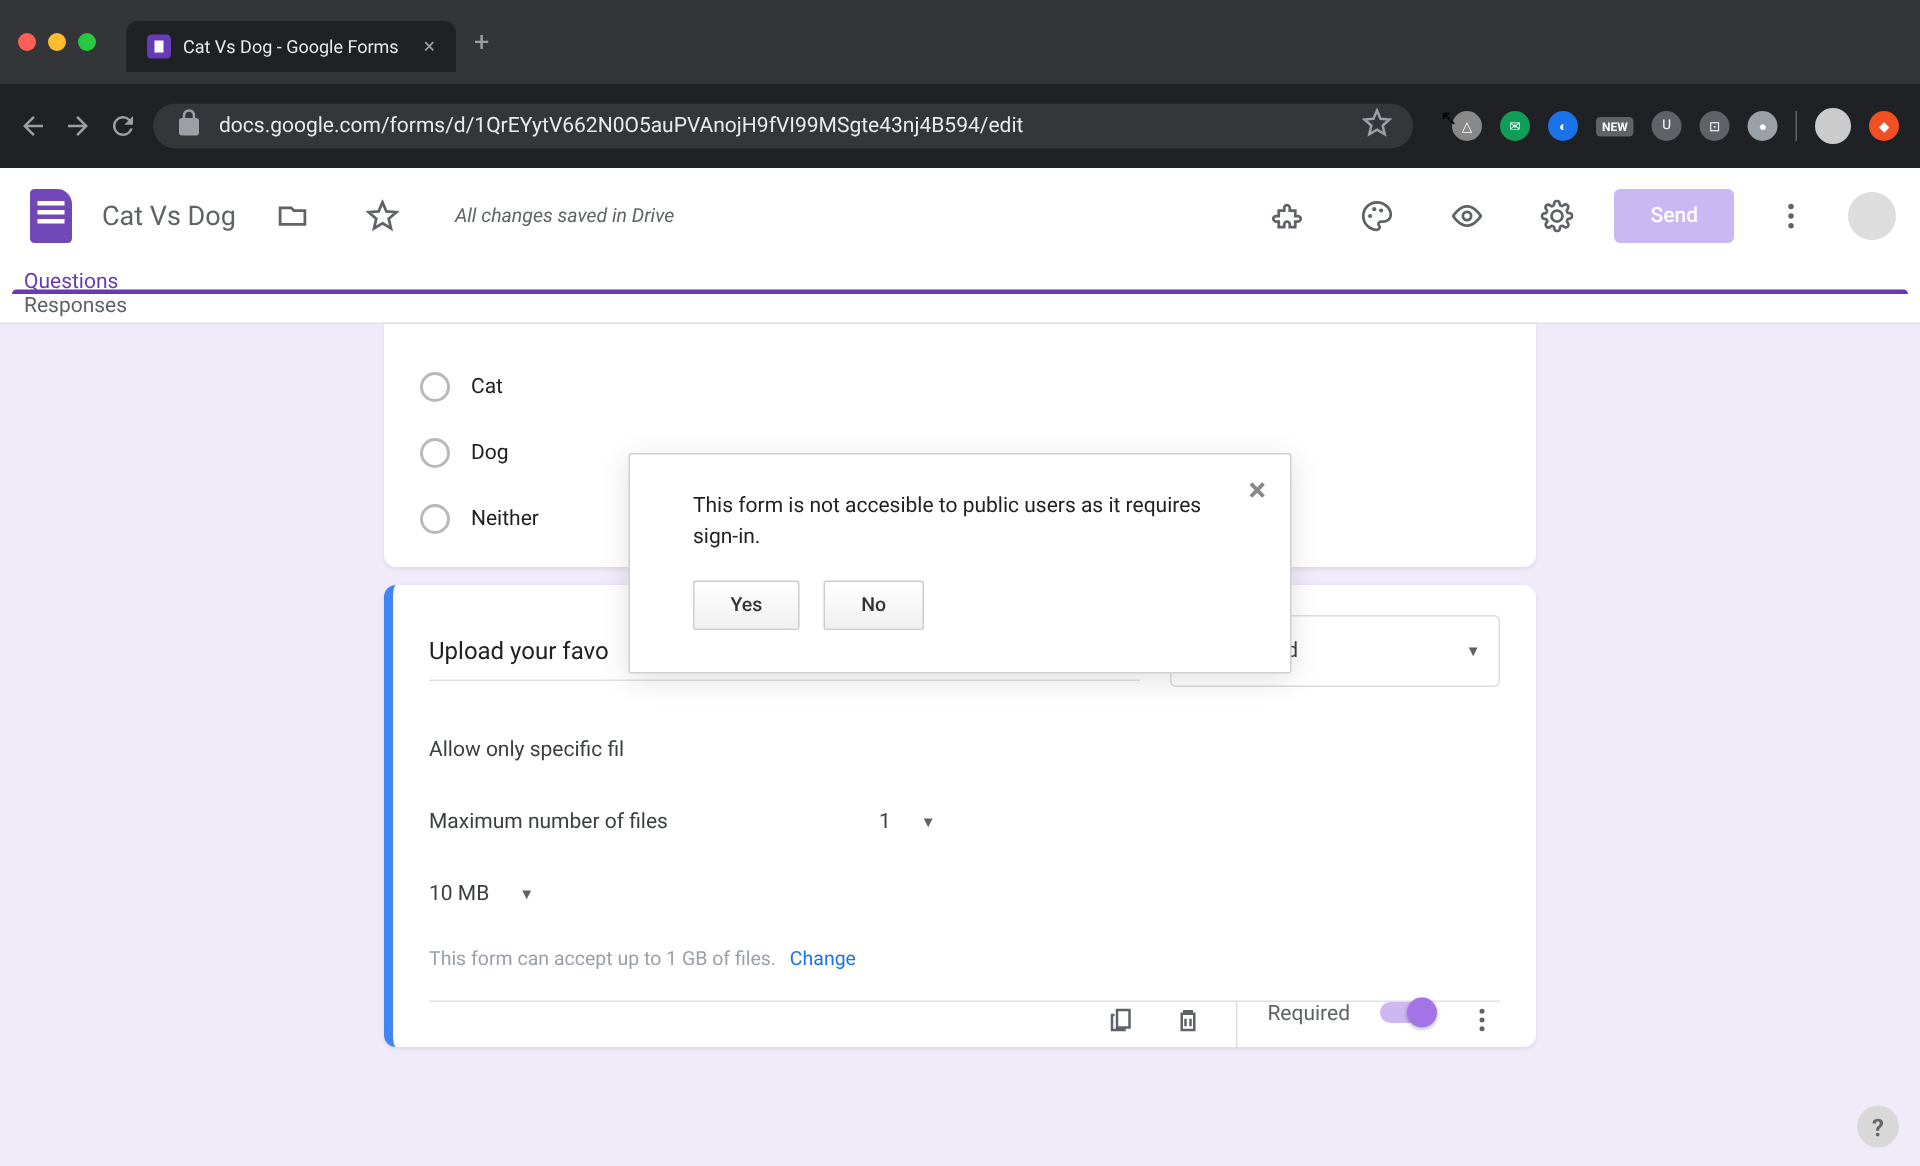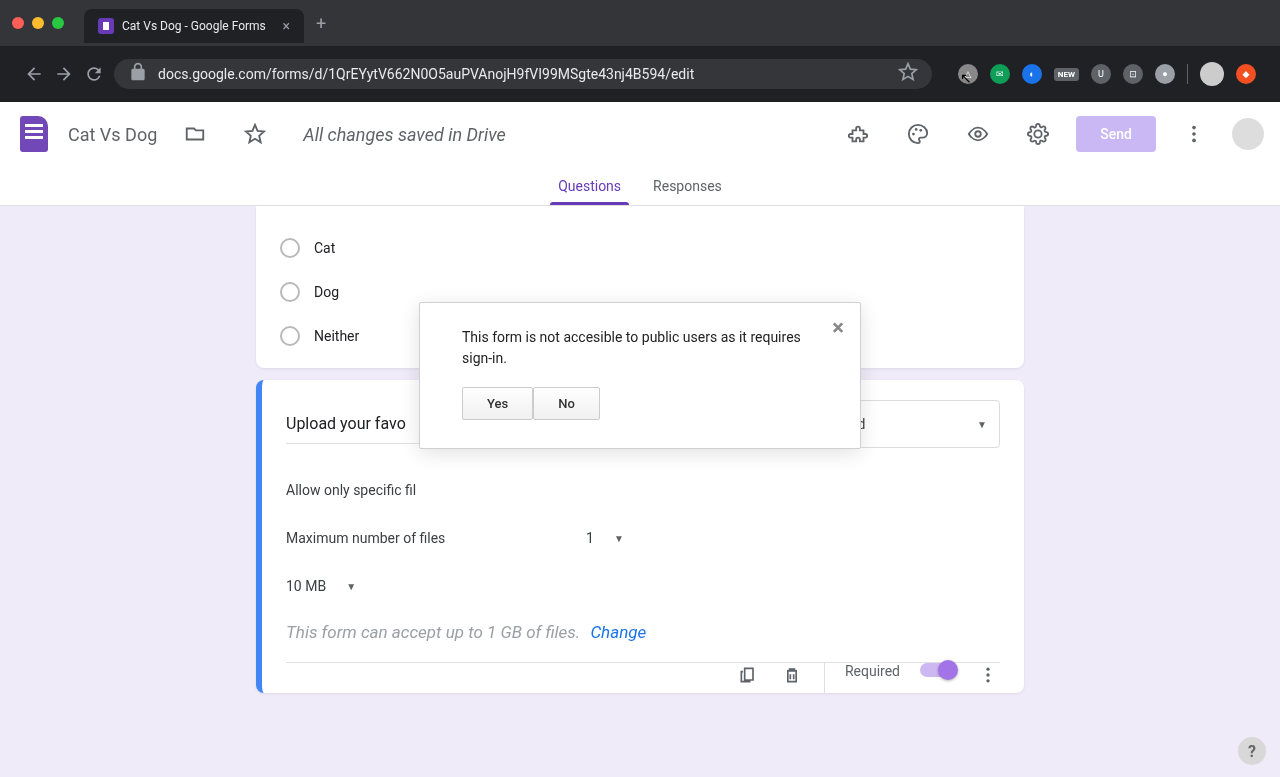--- a/index.html
+++ b/index.html
@@ -1,56 +1,56 @@
 <!DOCTYPE html>
 <html><head>
 <meta charset="utf-8">
 <style>
 * { margin: 0; padding: 0; box-sizing: border-box; font-family: 'Roboto', -apple-system, BlinkMacSystemFont, 'Segoe UI', Arial, sans-serif; }
 body { background: #f0ebf8; width: 1280px; height: 777px; overflow: hidden; position: relative; }
 
 
-.browser-chrome { background: #333539; height: 46px; display: flex; align-items: center; padding: 0 12px; }
+.browser-chrome { background: #333539; height: 56px; display: flex; align-items: center; padding: 0 12px; }
 .traffic-lights { display: flex; gap: 8px; margin-right: 20px; }
 .traffic-light { width: 12px; height: 12px; border-radius: 50%; }
 .tl-red { background: #ff5f57; }
 .tl-yellow { background: #febc2e; }
 .tl-green { background: #28c840; }
 .tab { background: #202124; display: flex; align-items: center; padding: 0 14px; height: 34px; border-radius: 8px 8px 0 0; margin-top: 6px; min-width: 220px; }
 .tab-favicon { width: 16px; height: 16px; background: #673ab7; border-radius: 3px; margin-right: 8px; position: relative; }
 .tab-favicon::after { content: ''; position: absolute; inset: 3px; background: #fff; clip-path: polygon(20% 10%, 80% 10%, 80% 90%, 20% 90%); }
 .tab-title { color: #e8eaed; font-size: 12px; flex: 1; }
 .tab-close { color: #9aa0a6; font-size: 14px; margin-left: 12px; cursor: pointer; }
 .new-tab { color: #9aa0a6; font-size: 18px; margin-left: 12px; cursor: pointer; }
 
-.address-bar { background: #202124; height: 56px; display: flex; align-items: center; padding: 0 24px; gap: 10px; }
+.address-bar { background: #202124; height: 56px; display: flex; align-items: center; padding: 0 12px; gap: 10px; }
 .nav-icon { color: #9aa0a6; cursor: pointer; width: 20px; height: 20px; display: flex; align-items: center; justify-content: center; }
 .url-bar { flex: 1; background: #35363a; border-radius: 20px; height: 30px; display: flex; align-items: center; padding: 0 14px; gap: 10px; max-width: 840px; }
 .lock-icon { color: #9aa0a6; }
 .url-text { color: #e8eaed; font-size: 14px; flex: 1; }
 .star-icon { color: #9aa0a6; }
 .ext-icons { display: flex; gap: 12px; margin-left: 16px; align-items: center; }
 .ext-icon { width: 20px; height: 20px; border-radius: 50%; display: flex; align-items: center; justify-content: center; font-size: 9px; color: #fff; }
 .avatar-small { width: 24px; height: 24px; border-radius: 50%; background: #ccc; }
 .ext-badge-new { background: #5f6368; color: #fff; font-size: 8px; padding: 2px 4px; border-radius: 3px; font-weight: bold; }
 
 
 .app-header { background: #fff; height: 64px; display: flex; align-items: center; padding: 0 16px; gap: 16px; }
 .forms-logo { width: 36px; height: 44px; display: flex; align-items: center; justify-content: center; }
 .forms-logo-icon { width: 28px; height: 36px; background: #7248b9; border-radius: 3px 10px 3px 3px; position: relative; }
 .forms-logo-icon::before { content: ''; position: absolute; left: 5px; top: 8px; width: 18px; height: 3px; background: #fff; box-shadow: 0 6px 0 #fff, 0 12px 0 #fff; }
 .form-title { font-size: 18px; color: #5f6368; }
 .header-btn { width: 44px; height: 44px; border-radius: 50%; display: flex; align-items: center; justify-content: center; cursor: pointer; color: #5f6368; }
-.saved-text { font-size: 18px; color: #5f6368; font-style: italic; margin-left: 10px; }
+.saved-text { font-size: 13px; color: #5f6368; font-style: italic; margin-left: 10px; }
 .header-spacer { flex: 1; }
 .send-btn { background: #c9b8f3; color: #fff; padding: 10px 24px; border-radius: 4px; font-size: 14px; font-weight: 500; border: none; cursor: pointer; }
 .avatar { width: 32px; height: 32px; border-radius: 50%; background: #ddd; }
 
 
-.app-tabs { background: #fff; display: flex; justify-content: center; height: 40px; border-bottom: 1px solid #e0e0e0; }
+.app-tabs { background: #fff; display: flex; justify-content: center; height: 40px; border-bottom: 1px solid #e0e0e0; flex-direction: column; }
 .app-tab { padding: 0 16px; display: flex; align-items: center; font-size: 14px; color: #5f6368; cursor: pointer; position: relative; }
 .app-tab.active { color: #673ab7; }
 .app-tab.active::after { content: ''; position: absolute; bottom: 0; left: 8px; right: 8px; height: 3px; background: #673ab7; border-radius: 3px 3px 0 0; }
 
 
 .content { display: flex; flex-direction: column; align-items: center; padding-top: 0; }
 .card { background: #fff; width: 768px; border-radius: 8px; margin-bottom: 12px; padding: 20px 24px 10px; box-shadow: 0 1px 3px rgba(0,0,0,0.08); }
 .card.first { border-radius: 0 0 8px 8px; }
 .card.active-card { border-left: 6px solid #4285f4; padding-bottom: 0; }
 
@@ -60,36 +60,36 @@
 .question-row { display: flex; align-items: center; gap: 20px; margin-bottom: 18px; }
 .question-input { flex: 1; border: none; border-bottom: 1px solid #e0e0e0; font-size: 16px; padding: 10px 0; color: #202124; outline: none; }
 .type-select { width: 220px; height: 48px; border: 1px solid #dadce0; border-radius: 4px; display: flex; align-items: center; padding: 0 12px; gap: 10px; font-size: 14px; color: #3c4043; cursor: pointer; }
 .type-select .dd-arrow { margin-left: auto; color: #5f6368; }
 
 .setting-row { display: flex; align-items: flex-end; padding: 16px 0; font-size: 14px; color: #3c4043; }
 .setting-label { flex: 0 0 300px; }
 .mini-select { display: flex; align-items: center; gap: 20px; color: #3c4043; cursor: pointer; }
 .dd-arrow { font-size: 10px; color: #5f6368; }
 
-.storage-note { font-size: 17px; color: #9aa0a6; padding: 12px 0; font-style: italic; }
+.storage-note { font-size: 13px; color: #9aa0a6; padding: 12px 0; }
 .change-link { color: #1a73e8; margin-left: 6px; cursor: pointer; }
 
 .card-footer { border-top: 1px solid #e0e0e0; display: flex; align-items: flex-start; justify-content: flex-end; padding: 0 0; gap: 20px; margin-top: 8px; }
 .footer-icon { color: #5f6368; cursor: pointer; width: 24px; height: 24px; display: flex; align-items: center; justify-content: center; }
 .footer-sep { width: 1px; height: 30px; background: #e0e0e0; }
 .required-label { font-size: 14px; color: #5f6368; }
 .toggle { width: 36px; height: 14px; background: #ceb8f2; border-radius: 10px; position: relative; cursor: pointer; }
 .toggle::after { content: ''; position: absolute; right: -2px; top: -3px; width: 20px; height: 20px; background: #a374e8; border-radius: 50%; box-shadow: 0 1px 3px rgba(0,0,0,0.3); }
 
 
 .modal-overlay { position: absolute; inset: 0; display: flex; align-items: center; justify-content: center; pointer-events: none; }
 .modal { pointer-events: auto; background: #fff; width: 442px; border: 1px solid #d0d0d0; border-radius: 2px; box-shadow: 0 4px 20px rgba(0,0,0,0.12); padding: 24px 42px 28px; position: relative; margin-top: -26px; }
 .modal-close { position: absolute; top: 12px; right: 16px; font-size: 22px; color: #888; cursor: pointer; font-weight: bold; }
 .modal-text { font-size: 14px; color: #222; line-height: 1.5; margin-bottom: 18px; }
-.modal-buttons { display: flex; }
+.modal-buttons { display: flex; gap: 16px; }
 .modal-btn { border: 1px solid #ccc; background: linear-gradient(#fff, #f0f0f0); padding: 8px 24px; font-size: 13px; font-weight: 500; cursor: pointer; border-radius: 2px; color: #333; }
 
 .help-fab { position: absolute; bottom: 12px; right: 14px; width: 28px; height: 28px; border-radius: 50%; background: #d8d8d8; color: #666; display: flex; align-items: center; justify-content: center; font-size: 16px; font-weight: bold; cursor: pointer; }
 
 .cursor-pointer { position: absolute; top: 70px; left: 960px; font-size: 14px; color: #000; pointer-events: none; }
 
 svg { width: 20px; height: 20px; fill: currentColor; }
 .header-btn svg { width: 22px; height: 22px; }
 </style>
 </head>

